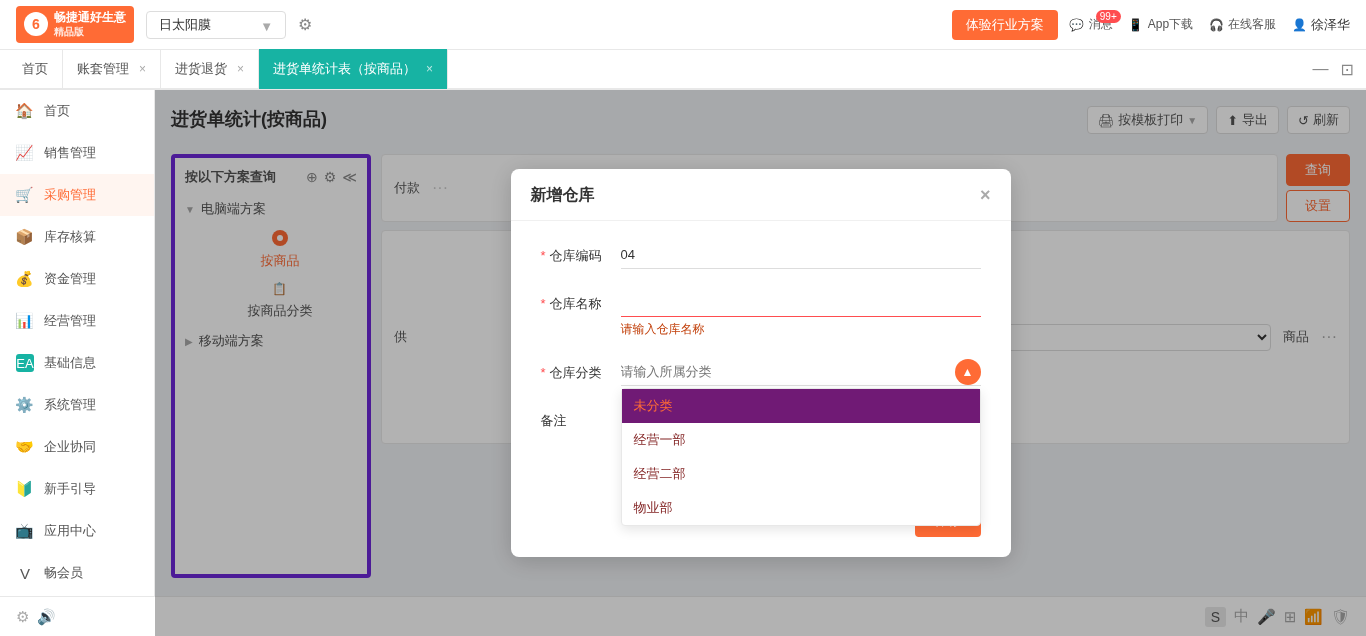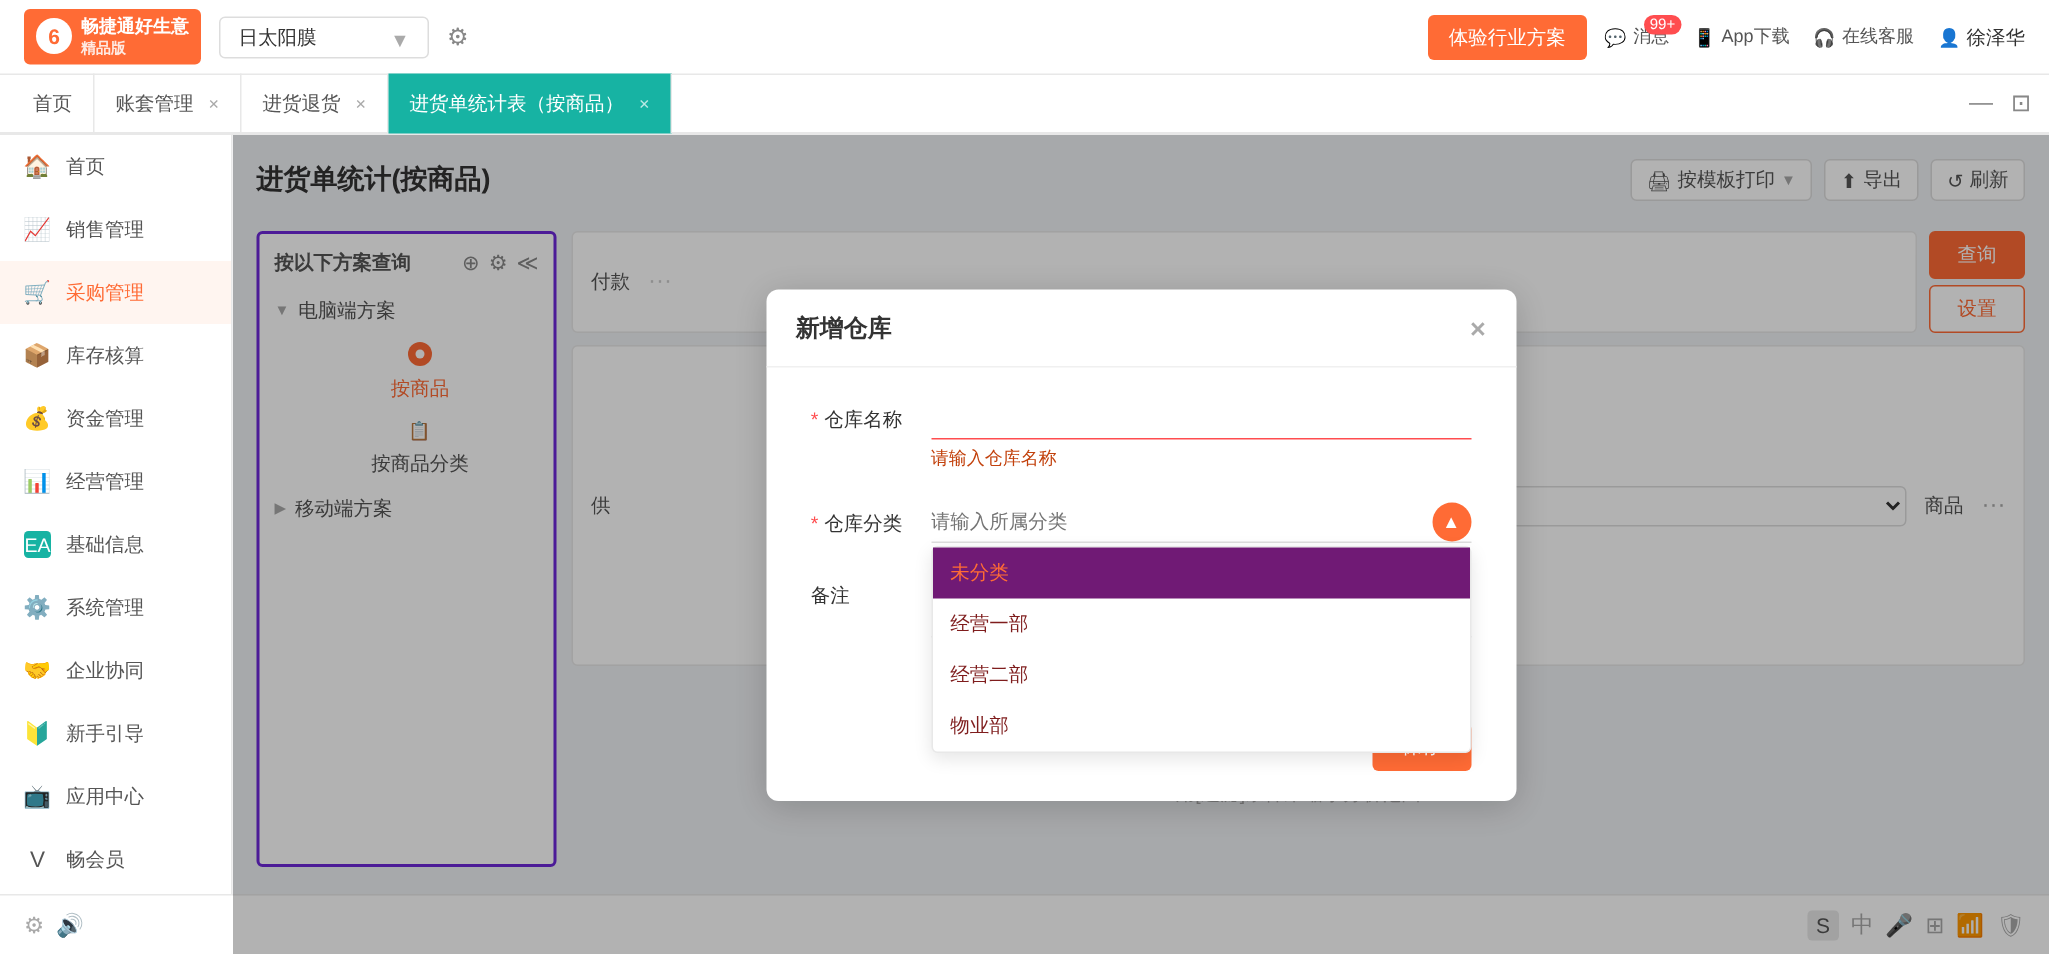--- a/index.html
+++ b/index.html
@@ -71,21 +71,21 @@
     .content-area { flex: 1; overflow: hidden; padding: 16px; position: relative; }
     .page-title { font-size: 18px; font-weight: bold; color: #333; margin-bottom: 12px; }
     .toolbar { display: flex; align-items: center; gap: 8px; margin-bottom: 10px; justify-content: flex-end; }
     .toolbar-btn { display: flex; align-items: center; gap: 4px; font-size: 13px; color: #555; cursor: pointer; padding: 4px 10px; border: 1px solid #ddd; border-radius: 4px; background: #fff; }
     .toolbar-btn-primary { background: #ff6b35; color: #fff; border: 1px solid #ff6b35; border-radius: 4px; padding: 6px 18px; font-size: 13px; cursor: pointer; }
 
     
     .query-panel { display: flex; height: calc(100% - 90px); gap: 10px; }
     .left-panel {
       width: 200px; background: #fff; border-radius: 4px;
-      border: 2px solid #6d28d9; padding: 10px 0; overflow-y: auto;
+      border: 4px solid #6d28d9; padding: 10px 0; overflow-y: auto;
     }
     .left-panel-header { display: flex; align-items: center; justify-content: space-between; padding: 0 10px 8px; }
     .left-panel-title { font-size: 13px; color: #555; font-weight: bold; }
     .left-panel-actions { display: flex; gap: 6px; }
     .left-panel-action { font-size: 14px; color: #888; cursor: pointer; }
     .tree-item { display: flex; align-items: center; gap: 6px; padding: 6px 10px; font-size: 13px; color: #555; cursor: pointer; }
     .tree-item.active { color: #ff6b35; }
     .tree-item.child { padding-left: 28px; flex-direction: column; }
     .tree-triangle { font-size: 10px; color: #aaa; }
     .tree-circle { width: 16px; height: 16px; background: #ff6b35; border-radius: 50%; display: flex; align-items: center; justify-content: center; }
@@ -380,20 +380,28 @@
     </div>
 
     <div class="overlay">
       <div class="modal">
         <div class="modal-header">
           <span>新增仓库</span>
           <span class="modal-close">×</span>
         </div>
         <div class="modal-body">
 
+          <div class="form-row">
+            <div class="form-label">
+              <span class="required">*</span><span>仓库编码</span>
+            </div>
+            <div class="form-input-wrap">
+              <input class="form-input" type="text" value="04" style="">
+            </div>
+          </div>
 
           <div class="form-row">
             <div class="form-label">
               <span class="required">*</span><span>仓库名称</span>
             </div>
             <div class="form-input-wrap">
               <input class="form-input error" type="text" placeholder="" style="">
               <div class="error-text">请输入仓库名称</div>
             </div>
           </div>

